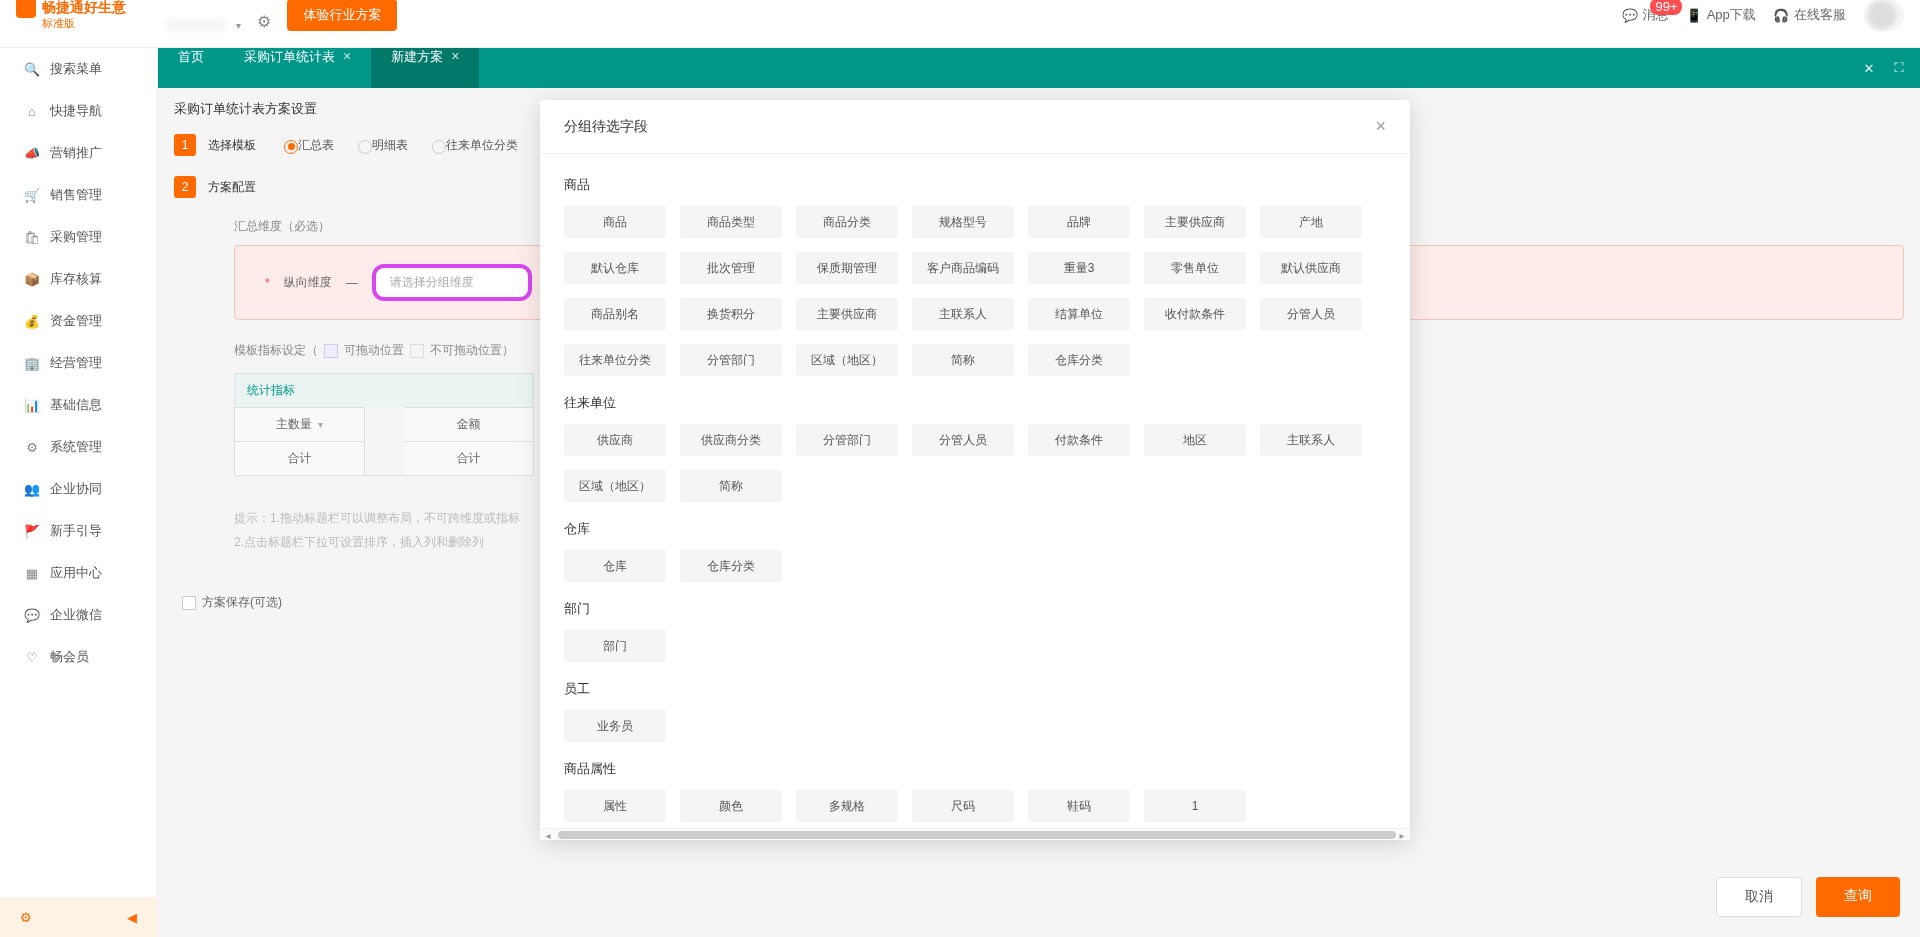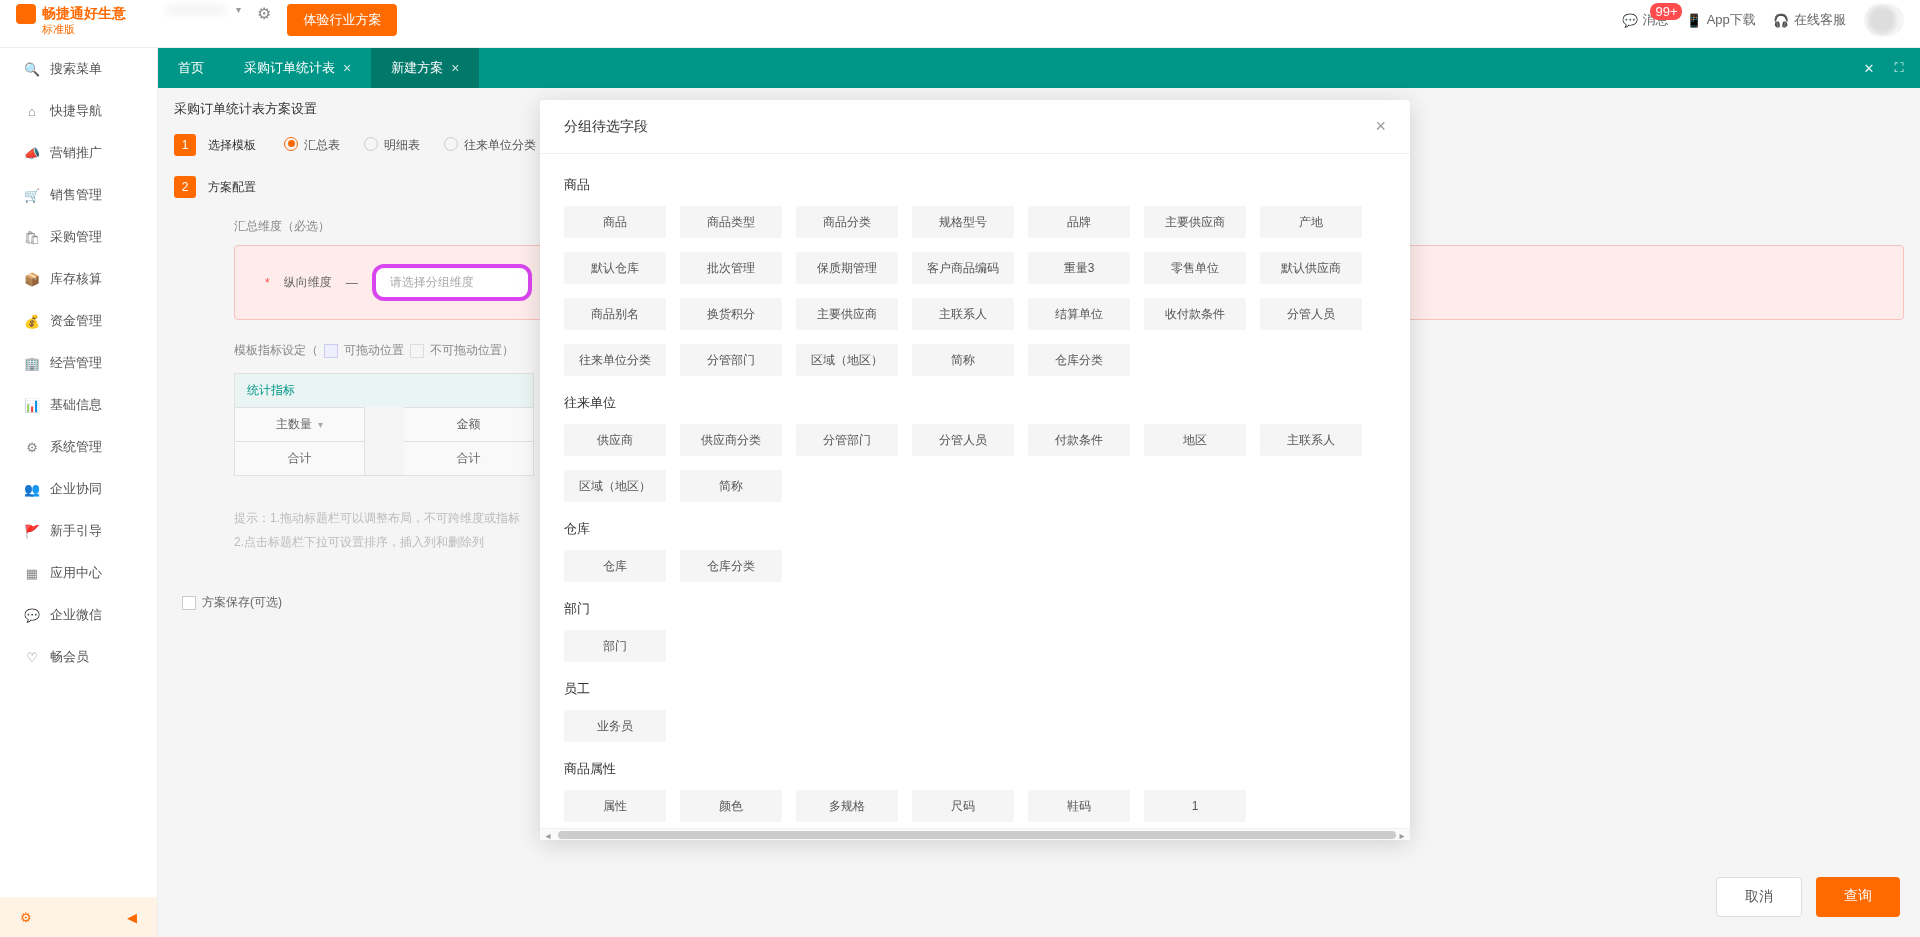--- a/index.html
+++ b/index.html
@@ -1,21 +1,21 @@
 <!DOCTYPE html>
 <html><head>
 <meta charset="utf-8">
 <style>
 * { margin: 0; padding: 0; box-sizing: border-box; font-family: "Microsoft YaHei", Arial, sans-serif; }
 body { background: #f5f5f5; font-size: 13px; color: #333; overflow: hidden; }
 
 .app { width: 1920px; height: 937px; position: relative; }
 
 
-.top-header { height: 48px; background: #fff; display: flex; align-items: flex-start; padding: 4px 16px; border-bottom: 1px solid #eee; }
+.top-header { height: 48px; background: #fff; display: flex; align-items: flex-end; padding: 16px 16px; border-bottom: 1px solid #eee; }
 .logo { display: flex; align-items: center; gap: 6px; color: #ff6a00; font-weight: bold; font-size: 14px; }
 .logo-icon { width: 20px; height: 20px; background: #ff6a00; border-radius: 4px; position: relative; }
 .logo-sub { color: #ff6a00; font-size: 11px; margin-left: 26px; margin-top: -2px; }
 .logo-wrap { display: flex; flex-direction: column; }
 .org-select { margin-left: 40px; background: #f5f5f5; border-radius: 4px; padding: 6px 30px; color: #aaa; filter: blur(3px); }
 .org-chevron { margin-left: 10px; color: #999; font-size: 10px; }
 .gear { margin-left: 16px; color: #888; font-size: 16px; }
 .promo-btn { margin-left: 16px; background: #ff6a00; color: #fff; padding: 7px 16px; border-radius: 4px; font-size: 13px; }
 .header-right { margin-left: auto; display: flex; align-items: center; gap: 18px; color: #666; font-size: 13px; }
 .header-item { display: flex; align-items: center; gap: 4px; position: relative; }
@@ -27,33 +27,33 @@
 .main-wrap { display: flex; height: calc(100% - 48px); }
 .sidebar { width: 160px; background: #fff; border-right: 1px solid #eee; display: flex; flex-direction: column; }
 .side-items { flex: 1; }
 .side-item { display: flex; align-items: center; gap: 10px; padding: 12px 24px; color: #555; font-size: 13px; }
 .side-icon { width: 16px; height: 16px; display: inline-flex; align-items: center; justify-content: center; color: #888; }
 .side-bottom { height: 40px; background: #fff3e6; display: flex; align-items: center; justify-content: space-between; padding: 0 20px; color: #ff6a00; }
 
 
 .content { flex: 1; display: flex; flex-direction: column; background: #f5f5f5; position: relative; }
 .tabs-bar { height: 40px; background: #009688; display: flex; align-items: center; color: #fff; font-size: 13px; }
-.tab { padding: 0 20px; height: 100%; display: flex; align-items: center; gap: 8px; position: relative; }
+.tab { padding: 0 20px; height: 100%; display: flex; align-items: flex-start; gap: 8px; position: relative; }
 .tab.active { background: #00796b; }
 .tab-close { font-size: 14px; opacity: .8; }
 .tabs-right { margin-left: auto; display: flex; gap: 8px; padding-right: 10px; }
 .tabs-right .ticon { width: 22px; height: 22px; display: flex; align-items: center; justify-content: center; opacity: .9; }
 
 .page-body { padding: 12px 16px; color: #666; font-size: 12px; flex: 1; }
 .page-title { font-size: 13px; color: #333; margin-bottom: 16px; }
 .step-row { display: flex; align-items: center; gap: 12px; margin-bottom: 20px; }
 .step-num { width: 22px; height: 22px; background: #ff6a00; color: #fff; display: flex; align-items: center; justify-content: center; border-radius: 3px; font-size: 12px; }
 .step-label { color: #333; font-weight: 500; }
 .radio-group { display: flex; gap: 24px; margin-left: 16px; }
-.radio { display: flex; align-items: flex-start; gap: 6px; color: #555; }
+.radio { display: flex; align-items: flex-end; color: #555; }
 .radio-dot { width: 14px; height: 14px; border: 1px solid #ccc; border-radius: 50%; display: inline-flex; align-items: center; justify-content: center; }
 .radio.checked .radio-dot { border-color: #ff6a00; }
 .radio.checked .radio-dot::after { content: ""; width: 7px; height: 7px; background: #ff6a00; border-radius: 50%; }
 
 .dim-section { padding-left: 60px; }
 .dim-label { color: #888; margin-bottom: 10px; }
 .dim-box { background: #fdecea; border: 1px solid #f5c2bd; border-radius: 4px; padding: 18px 30px; display: flex; align-items: center; gap: 14px; width: 1670px; }
 .req-star { color: #ff4d4f; }
 .dim-input { background: #fff; border: 4px solid #d946ef; padding: 6px 14px; color: #aaa; border-radius: 12px; width: 160px; }
 

